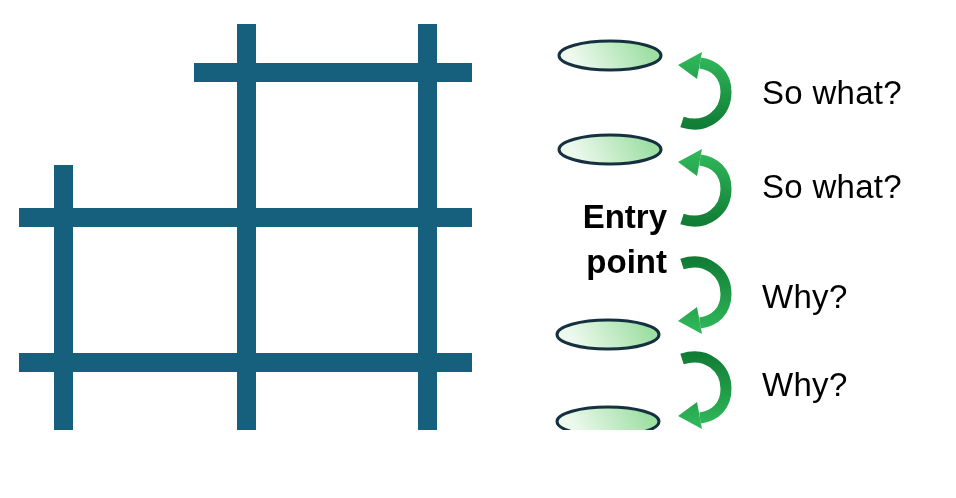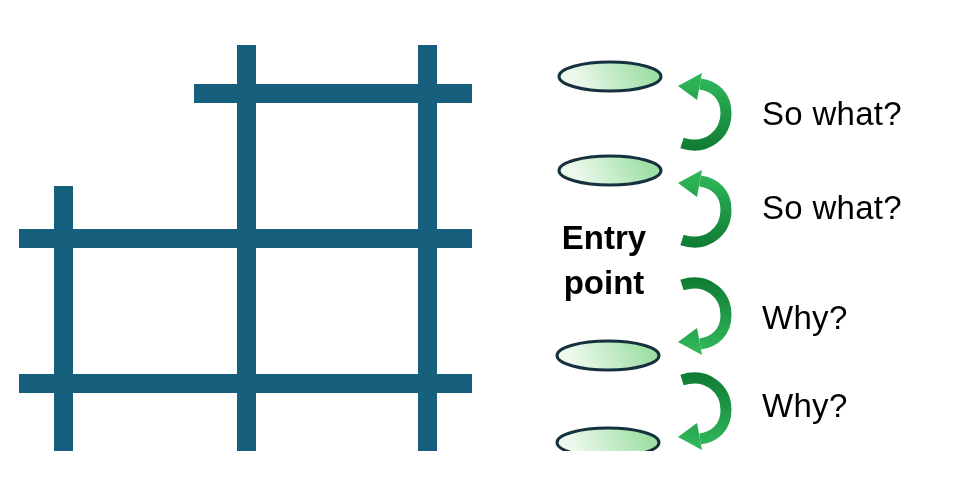--- a/index.html
+++ b/index.html
@@ -8,21 +8,20 @@
     background: #ffffff;
   }
   .canvas {
     position: relative;
     width: 956px;
     height: 430px;
     background: #ffffff;
     overflow: hidden;
     font-family: "Liberation Sans", sans-serif;
     color: var(--text-color, #000000);
-    margin-top: 21px;
   }
   
   .grid-figure {
     position: absolute;
     left: 0; top: 0;
     width: 500px; height: 498px;
   }
   .bar {
     position: absolute;
     background: var(--grid-color, #16607E);
@@ -61,21 +60,21 @@
   .q1 { top: 74px; }
   .q2 { top: 168px; }
   .q3 { top: 278px; }
   .q4 { top: 366px; }
   
   .entry-label {
     position: absolute;
     left: 541px;
     top: 194px;
     width: 126px;
-    text-align: center;
+    text-align: right;
     font-size: 33px;
     font-weight: bold;
     line-height: 45px;
   }
 </style>
 </head>
 <body>
 
 <svg width="0" height="0" style="position:absolute" aria-hidden="true">
   <defs>

